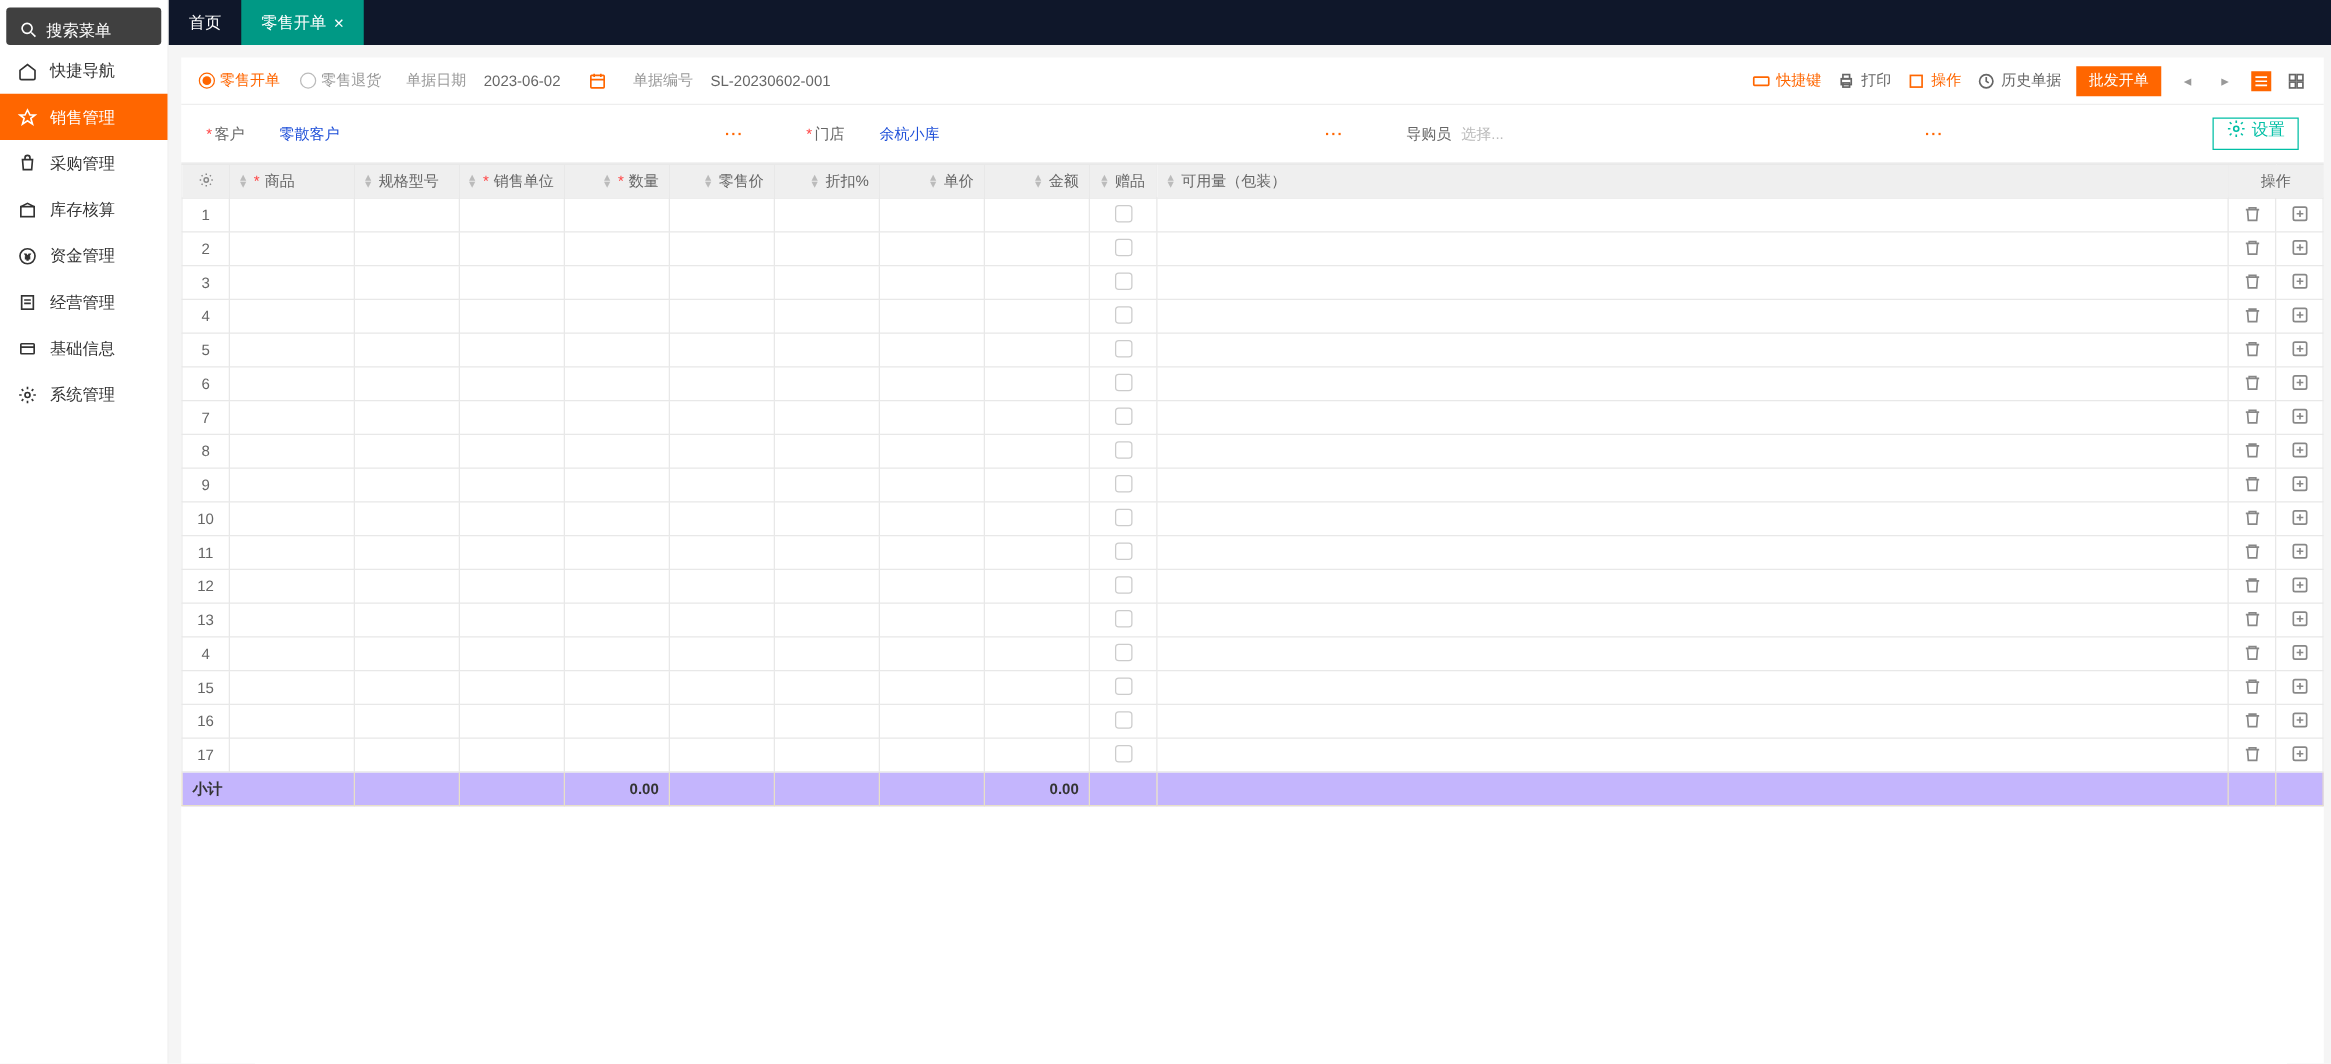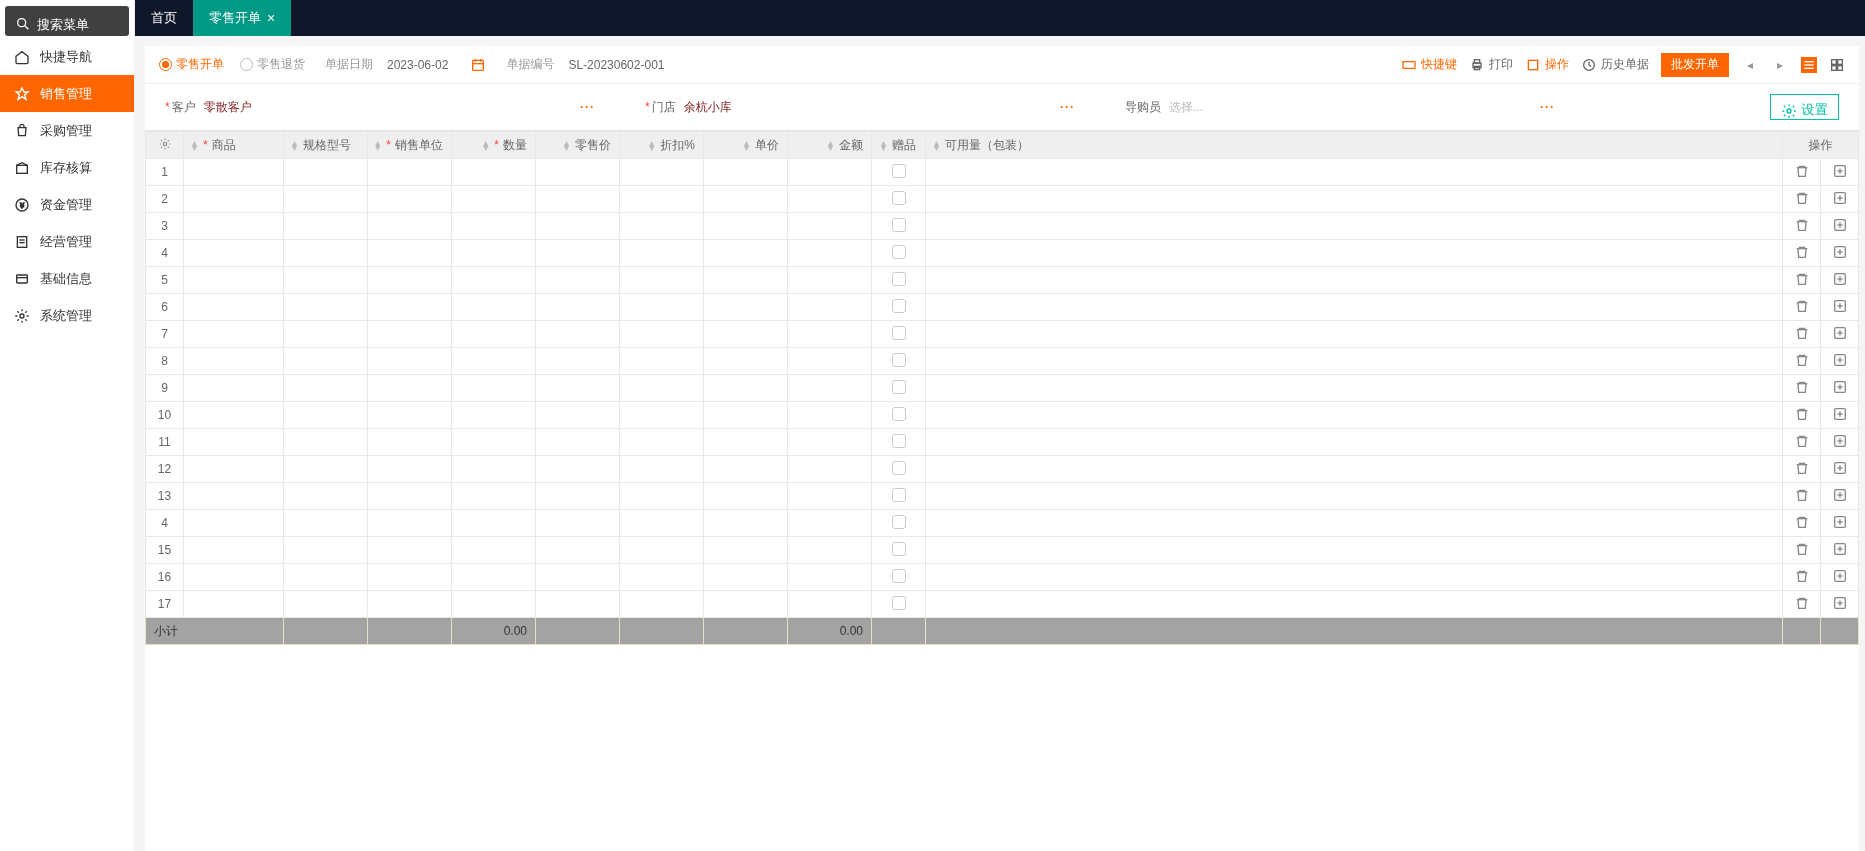--- a/index.html
+++ b/index.html
@@ -81,50 +81,50 @@
   padding: 0 8px; font-size: 12px; color: #333;
 }
 .barcode-input::placeholder { color: #bbb; }
 .bar3 {
   height: 46px; display: flex; align-items: center;
   padding: 0 20px; gap: 0;
 }
 .field { display: flex; align-items: center; }
 .field .req { color: #f44; margin-right: 2px; }
 .field .flabel { color: #666; margin-right: 8px; }
-.field .fval { color: #7f1d1d; }
+.field .fval { color: #1d4ed8; margin-left: 20px; }
 .field .fplaceholder { color: #bbb; }
 .field .dots { color: #f60; margin-left: auto; cursor: pointer; font-weight: bold; letter-spacing: 1px; }
 .field-box { display: flex; align-items: center; min-width: 0; flex: 1 1 auto; }
 .field1 { flex: 0 0 430px; }
 .spacer { flex: 0 0 50px; }
 .field2 { flex: 0 0 430px; }
 .field3 { flex: 0 0 430px; }
 .btn-outline {
   margin-left: auto; border: 1px solid #00bfa5; color: #00bfa5;
   background: #fff; height: 26px; padding: 0 10px; display: flex;
-  align-items: flex-end; gap: 4px; cursor: pointer;
+  align-items: flex-start; gap: 4px; cursor: pointer;
 }
 .table-wrap { flex: 1; overflow: auto; border-top: 1px solid #e5e5e5; }
 table { border-collapse: collapse; width: 100%; table-layout: fixed; }
 th, td {
   border: 1px solid #e8e8e8; height: 27px; padding: 2px 8px;
   font-size: 12px; text-align: center; color: #555;
 }
 thead th {
   background: #efefef; color: #666; position: sticky; top: 0;
   font-weight: normal; white-space: nowrap;
 }
 thead th.left { text-align: left; }
 th .req { color: #f44; }
 .sort-i { color: #bbb; font-size: 10px; display: inline-flex; flex-direction: column; line-height: 5px; margin-right: 2px; }
 td.row-num { text-align: center; color: #666; background: #fff; }
 .chk { width: 14px; height: 14px; border: 1px solid #ccc; border-radius: 3px; display: inline-block; background: #fff; }
 .row-action { width: 16px; height: 16px; color: #888; display: inline-flex; align-items: center; justify-content: center; cursor: pointer; }
-tfoot td { background: #a3a3a3; font-weight: 400; color: #333; border-color: #e8e0c8; }
+tfoot td { background: #c4b5fd; font-weight: 700; color: #333; border-color: #e8e0c8; }
 .gear { width: 14px; height: 14px; display: inline-block; color: #888; }
 .th-inner-left { display: flex; align-items: center; gap: 4px; }
 .th-inner-right { display: flex; align-items: center; gap: 4px; justify-content: flex-end; }
 .th-inner-center { display: flex; align-items: center; gap: 4px; justify-content: center; }
 </style>
 </head>
 <body>
 
 <div class="app">
 

